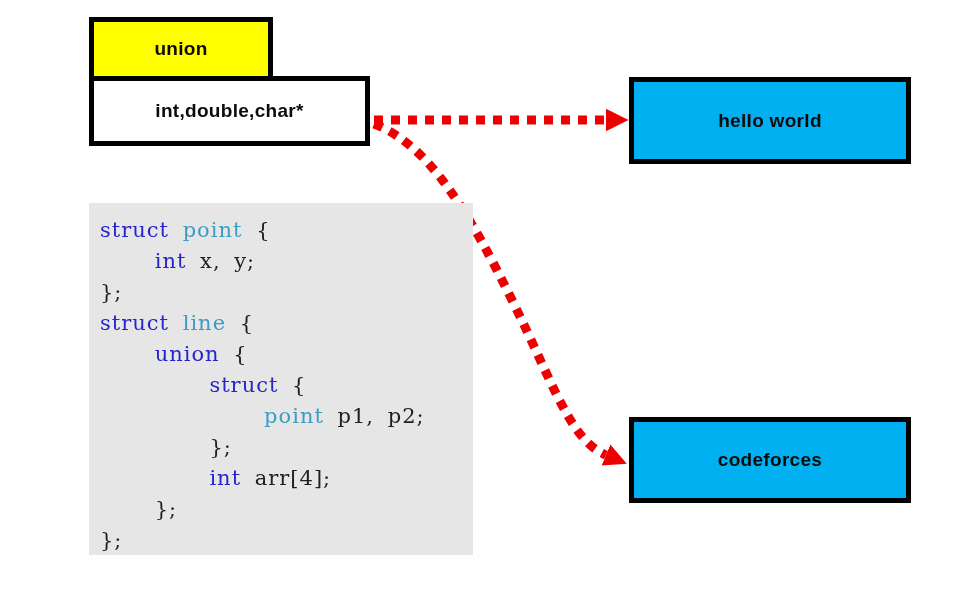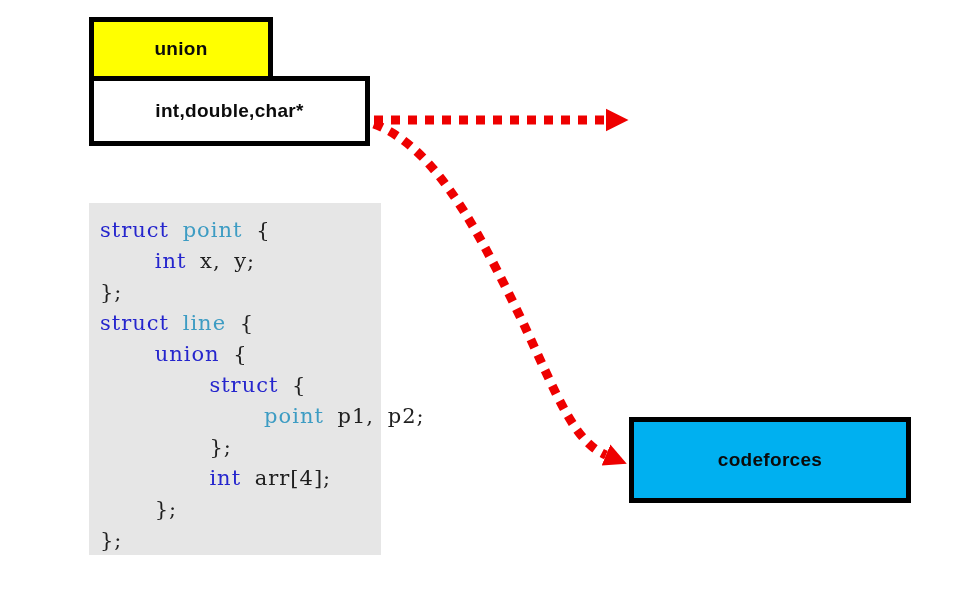--- a/index.html
+++ b/index.html
@@ -29,21 +29,21 @@
     z-index:1;
   }
   .target{
     width:282px;height:87px;
     background:var(--cyan,#00b0f0);
   }
   .hello{left:629px;top:77px;}
   .cf{left:629px;top:417px;height:86px;}
   .code{
     position:absolute;
-    left:89px;top:203px;width:292px;height:352px;
+    left:89px;top:203px;width:384px;height:352px;
     box-sizing:border-box;
     background:var(--code_bg,#e6e6e6);
     margin:0;padding:12px 0 0 11px;
     font-family:"DejaVu Serif","Liberation Serif",serif;
     font-size:21px;line-height:31px;
     letter-spacing:1px;word-spacing:6px;
     white-space:pre;
     color:var(--plain,#1f1f1f);
   }
   .tok-keyword{color:var(--keyword,#2525cd);}
@@ -67,20 +67,23 @@
   </svg>
 
   <div class="box yellow-tab">
     <span>union</span>
   </div>
 
   <div class="box members">
     <span>int,double,char*</span>
   </div>
 
+  <div class="box target hello">
+    <span>hello world</span>
+  </div>
 
   <div class="box target cf">
     <span>codeforces</span>
   </div>
 
   <pre class="code"><div><span class="tok-keyword">struct</span><span class="tok-plain"> </span><span class="tok-type">point</span><span class="tok-plain"> {</span></div><div><span class="tok-plain">    </span><span class="tok-keyword">int</span><span class="tok-plain"> x, y;</span></div><div><span class="tok-plain">};</span></div><div><span class="tok-keyword">struct</span><span class="tok-plain"> </span><span class="tok-type">line</span><span class="tok-plain"> {</span></div><div><span class="tok-plain">    </span><span class="tok-keyword">union</span><span class="tok-plain"> {</span></div><div><span class="tok-plain">        </span><span class="tok-keyword">struct</span><span class="tok-plain"> {</span></div><div><span class="tok-plain">            </span><span class="tok-type">point</span><span class="tok-plain"> p1, p2;</span></div><div><span class="tok-plain">        };</span></div><div><span class="tok-plain">        </span><span class="tok-keyword">int</span><span class="tok-plain"> arr[4];</span></div><div><span class="tok-plain">    };</span></div><div><span class="tok-plain">};</span></div></pre>
 
 </div>
 
 </body></html>

